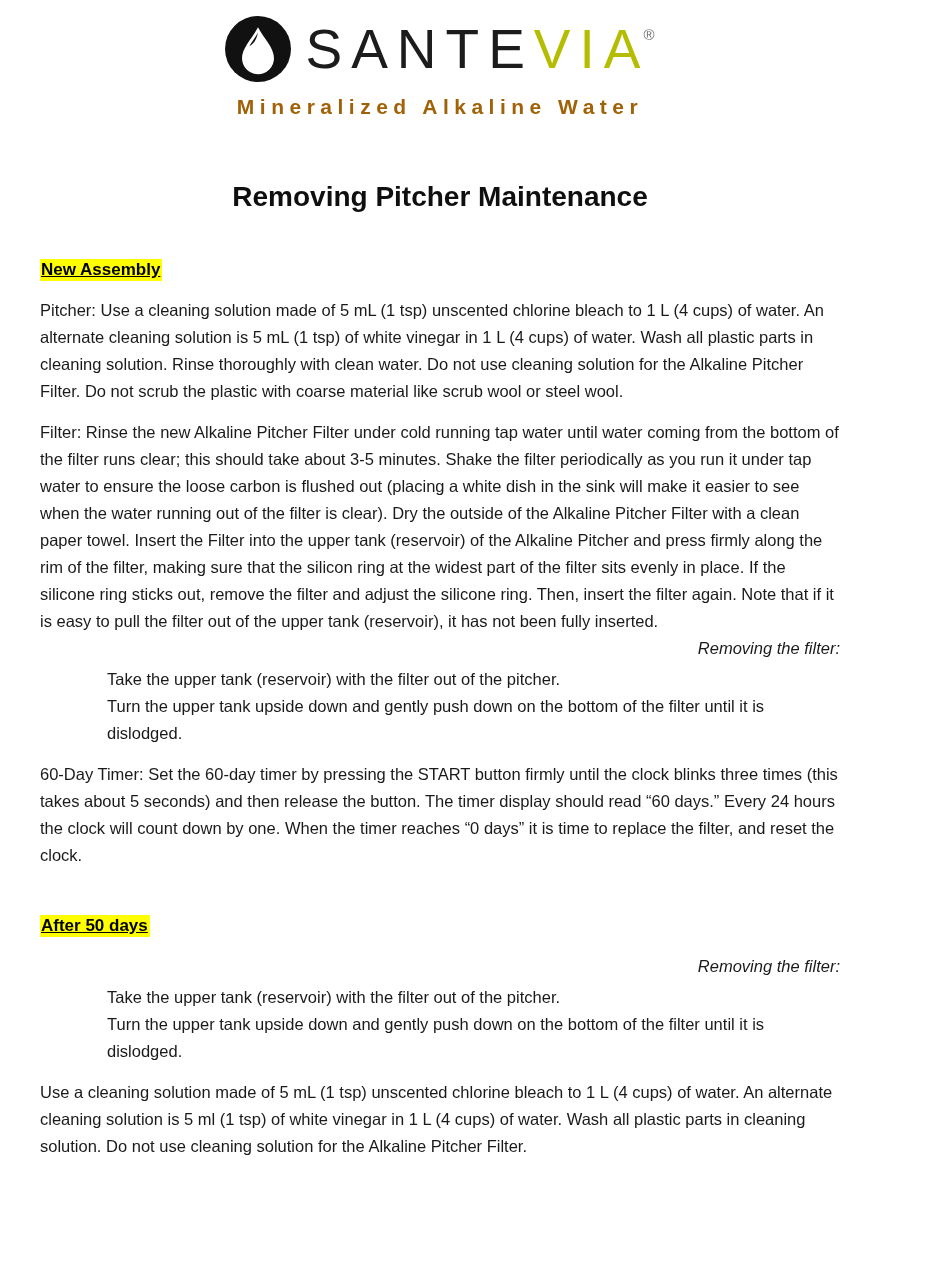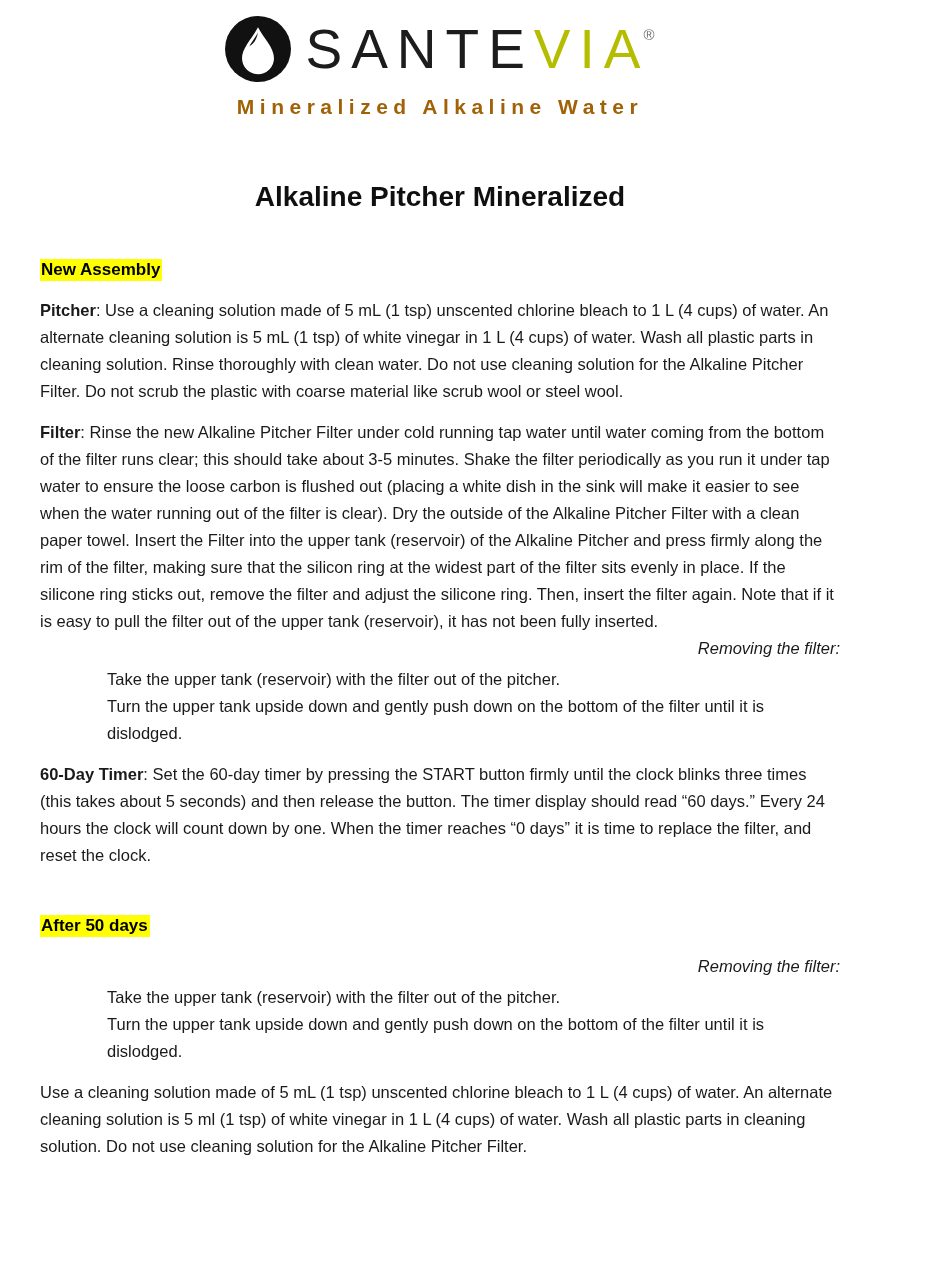--- a/index.html
+++ b/index.html
@@ -69,27 +69,28 @@
   }
   .heading {
     margin-top: 46px;
     margin-bottom: 16px;
     font-size: 17px;
     line-height: 22px;
   }
   .highlight {
     background: var(--highlight, #ffff00);
     font-weight: bold;
+    text-decoration: underline;
     color: #000000;
     padding: 1px 2px 2px 1px;
   }
   .para { margin-top: 14px; }
   .sub-italic { padding-left: 67px; margin-bottom: 4px; text-align: right; }
   .sub { padding-left: 67px; }
-  .b { font-weight: bold; }
+  .b { font-weight: normal; }
   .u { }
   .i { font-style: italic; }
 </style>
 </head>
 <body>
 
 <div class="page">
 
   <header class="logo">
     <div class="logo-row">
@@ -98,21 +99,21 @@
           <circle cx="32" cy="32" r="32" fill="#111111"></circle>
           <path d="M32 11 C 27 21 16.5 30.5 16.5 41 a 15.5 15.5 0 0 0 31 0 C 47.5 30.5 37 21 32 11 Z" fill="#ffffff"></path>
           <path d="M32 16 c -2.5 5 -6.5 9.5 -8.5 13.5 c 3 -2.5 6.5 -4 8.5 -13.5 Z" fill="#111111"></path>
         </svg>
       </span>
       <span class="brand"><span class="brand-black">SANTE</span><span class="brand-green">VIA</span><span class="reg">®</span></span>
     </div>
     <div class="tagline">Mineralized Alkaline Water</div>
   </header>
 
-  <h1 class="doc-title">Alkaline Pitcher Mineralized</h1>
+  <h1 class="doc-title">Removing Pitcher Maintenance</h1>
 
   <main class="doc-body">
       <div class="block heading"><span class="highlight">New Assembly</span></div>
       <div class="block para"><span class="b">Pitcher</span><span>: Use a cleaning solution made of 5 mL (1 tsp) unscented chlorine bleach to 1 L (4 cups) of water. An alternate cleaning solution is 5 mL (1 tsp) of white vinegar in 1 L (4 cups) of water. Wash all plastic parts in cleaning solution. Rinse thoroughly with clean water. </span><span class="u">Do not</span><span> use cleaning solution for the Alkaline Pitcher Filter. </span><span class="u">Do not</span><span> scrub the plastic with coarse material like scrub wool or steel wool.</span></div>
       <div class="block para"><span class="b">Filter</span><span>:  Rinse the new Alkaline Pitcher Filter under cold running tap water until water coming from the bottom of the filter runs clear; this should take about 3-5 minutes. Shake the filter periodically as you run it under tap water to ensure the loose carbon is flushed out (placing a white dish in the sink will make it easier to see when the water running out of the filter is clear).  Dry the outside of the Alkaline Pitcher Filter with a clean paper towel. Insert the Filter into the upper tank (reservoir) of the Alkaline Pitcher and press firmly along the rim of the filter, making sure that the silicon ring at the widest part of the filter sits evenly in place. If the silicone ring sticks out, remove the filter and adjust the silicone ring. Then, insert the filter again. Note that if it is easy to pull the filter out of the upper tank (reservoir), it has not been fully inserted.</span></div>
       <div class="block sub-italic"><span class="i">Removing the filter:</span></div>
       <div class="block sub"><span>Take the upper tank (reservoir) with the filter out of the pitcher.</span></div>
       <div class="block sub"><span>Turn the upper tank upside down and gently push down on the bottom of the filter until it is dislodged.</span></div>
       <div class="block para"><span class="b">60-Day Timer</span><span>:  Set the 60-day timer by pressing the START button firmly until the clock blinks three times (this takes about 5 seconds) and then release the button. The timer display should read “60 days.” Every 24 hours the clock will count down by one. When the timer reaches “0 days” it is time to replace the filter, and reset the clock.</span></div>
       <div class="block heading"><span class="highlight">After 50 days</span></div>

